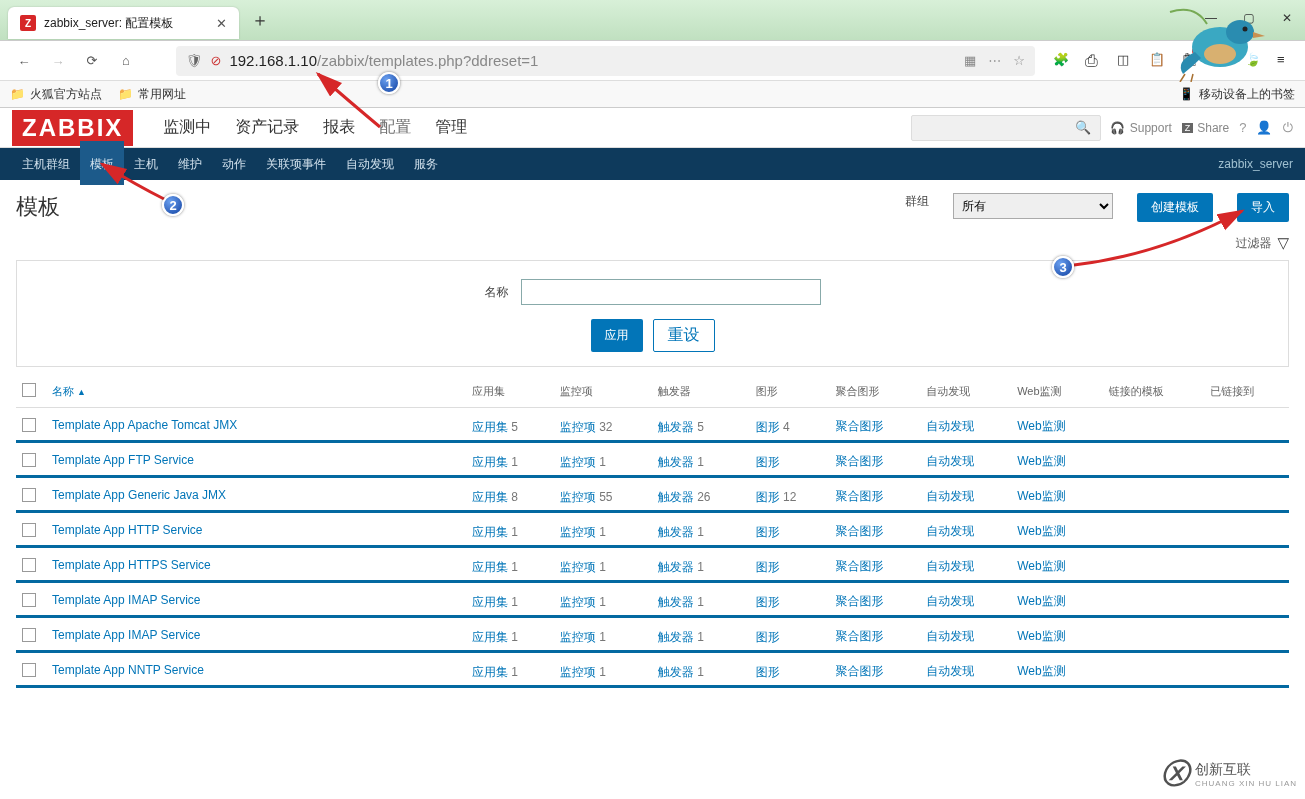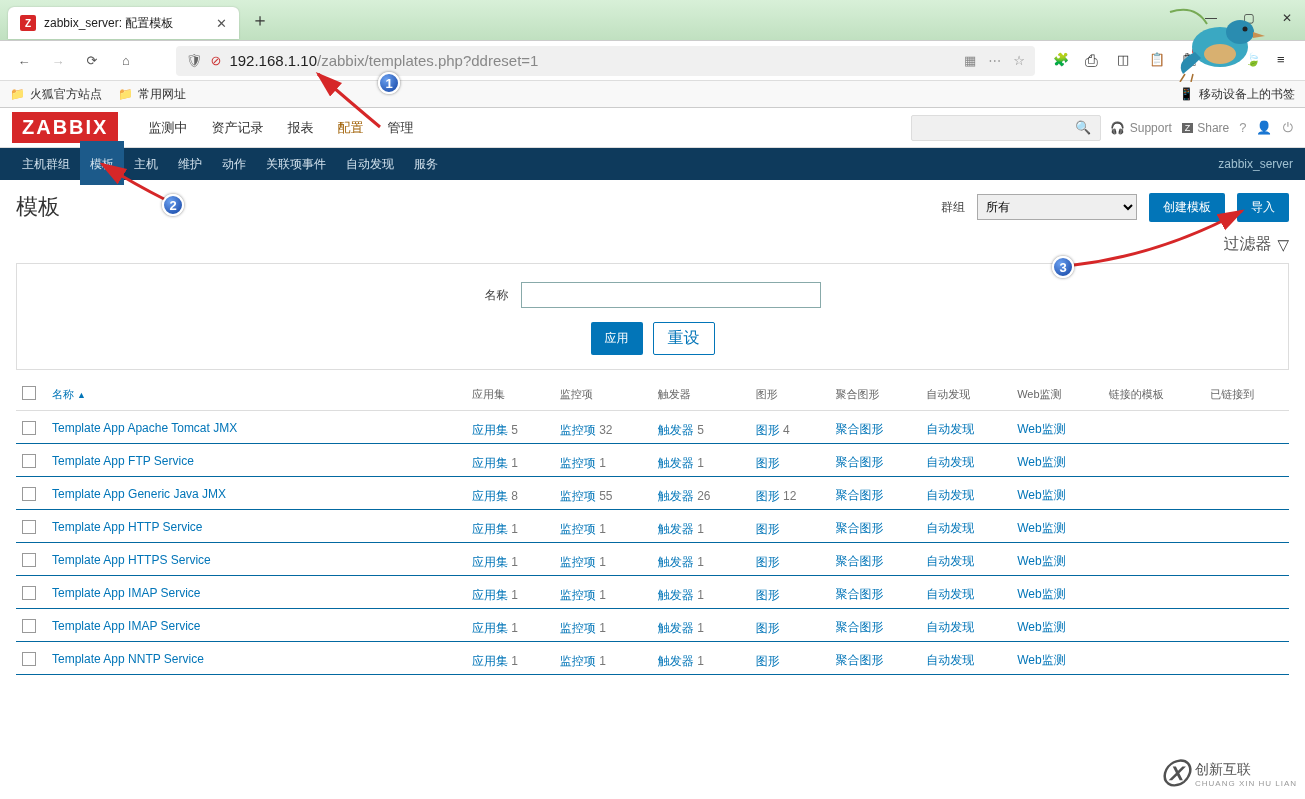--- a/index.html
+++ b/index.html
@@ -27,58 +27,58 @@
 .ext-icon { width: 18px; height: 18px; position: relative; }
 .badge-red { position: absolute; top: -6px; right: -6px; background: #d62728; color: #fff; font-size: 9px; border-radius: 8px; padding: 0 4px; }
 
 .bookmark-bar { display: flex; align-items: center; justify-content: space-between; height: 28px; padding: 0 10px; background: #f8f8f8; border-top: 1px solid #ddd; border-bottom: 1px solid #ccc; font-size: 12px; }
 .bookmark-left { display: flex; gap: 16px; }
 .bookmark-item { display: flex; align-items: center; gap: 5px; color: #333; cursor: pointer; }
 .bird { position: absolute; right: 30px; top: 2px; width: 110px; height: 80px; pointer-events: none; }
 
 
 .zbx-header { display: flex; align-items: center; height: 40px; background: #fff; padding: 0 12px; border-bottom: 1px solid #ddd; }
-.zbx-logo { background: #d62728; color: #fff; font-weight: bold; font-size: 20px; padding: 4px 10px; letter-spacing: 2px; font-family: Arial Black, sans-serif; }
+.zbx-logo { background: #d62728; color: #fff; font-weight: bold; font-size: 24px; padding: 4px 10px; letter-spacing: 2px; font-family: Arial Black, sans-serif; }
 .main-nav { display: flex; margin-left: 18px; }
-.main-nav-item { padding: 10px 12px; color: #333; font-size: 13px; cursor: pointer; position: relative; }
-.main-nav-item.active { color: #a16207; }
+.main-nav-item { padding: 10px 12px; color: #333; font-size: 16px; cursor: pointer; position: relative; }
+.main-nav-item.active { color: #737373; }
 .zbx-right { margin-left: auto; display: flex; align-items: center; gap: 10px; }
 .search-box { width: 190px; height: 26px; background: #f0f0f0; border: 1px solid #ddd; border-radius: 2px; display: flex; align-items: center; padding: 0 8px; }
 .hdr-link { color: #888; font-size: 12px; display: flex; align-items: center; gap: 4px; cursor: pointer; }
 .hdr-icon { color: #999; cursor: pointer; }
 
 
 .sub-nav { display: flex; align-items: center; background: #0e3a5c; height: 32px; padding: 0 12px; color: #cde; }
 .sub-item { padding: 15px 10px; font-size: 12px; cursor: pointer; color: #d0e0ec; }
 .sub-item.active { background: #1c5a8a; border-bottom: 3px solid #fff; padding-bottom: 4px; }
 .sub-right { margin-left: auto; font-size: 12px; color: #a0c0d0; }
 
 
 .page { padding: 12px 16px; }
 .page-header { display: flex; align-items: center; margin-bottom: 8px; }
 .page-title { font-size: 22px; color: #333; font-weight: normal; }
-.page-actions { margin-left: auto; display: flex; align-items: center; gap: 12px; }
+.page-actions { margin-left: auto; display: flex; gap: 24px; }
 .label-txt { font-size: 12px; color: #444; }
 select.group-sel { height: 26px; width: 160px; border: 1px solid #aaa; font-size: 12px; padding: 0 4px; }
 .btn { background: #0275b8; color: #fff; border: none; padding: 6px 14px; font-size: 12px; cursor: pointer; border-radius: 2px; }
 .btn-outline { background: #fff; color: #0275b8; border: 1px solid #0275b8; padding: 5px 14px; font-size: 16px; cursor: pointer; border-radius: 2px; }
 
 .filter-row { display: flex; justify-content: flex-end; align-items: center; padding: 4px 0 8px; gap: 6px; }
-.filter-label { color: #555; font-size: 16px; }
+.filter-label { color: #555; font-size: 12px; }
 
 .filter-panel { border: 1px solid #ddd; padding: 18px 0 14px; margin-bottom: 6px; text-align: center; }
 .filter-inner { display: inline-flex; align-items: center; gap: 12px; }
 .filter-input { width: 300px; height: 26px; border: 1px solid #8aa; padding: 0 6px; }
 .filter-btns { margin-top: 14px; display: flex; justify-content: center; gap: 10px; }
 
 
 table.data-table { width: 100%; border-collapse: collapse; margin-top: 8px; }
 .data-table th { text-align: left; font-weight: normal; color: #666; font-size: 11px; padding: 8px 6px; border-bottom: 1px solid #ddd; }
 .data-table td { padding: 10px 6px 4px; vertical-align: top; font-size: 12px; }
-.data-table tbody tr { border-bottom: 1px solid #0369a1; }
+.data-table tbody tr { border-bottom: 3px solid #0369a1; }
 .chk { width: 14px; height: 14px; border: 1px solid #999; display: inline-block; }
 .link { color: #0275b8; cursor: pointer; }
 .col-check { width: 30px; }
 .col-name { width: 420px; }
 .cell-multi { line-height: 18px; }
 .cnt { color: #777; }
 .sort-arrow { color: #0275b8; font-size: 9px; }
 
 
 .anno-arrow { position: absolute; pointer-events: none; }

